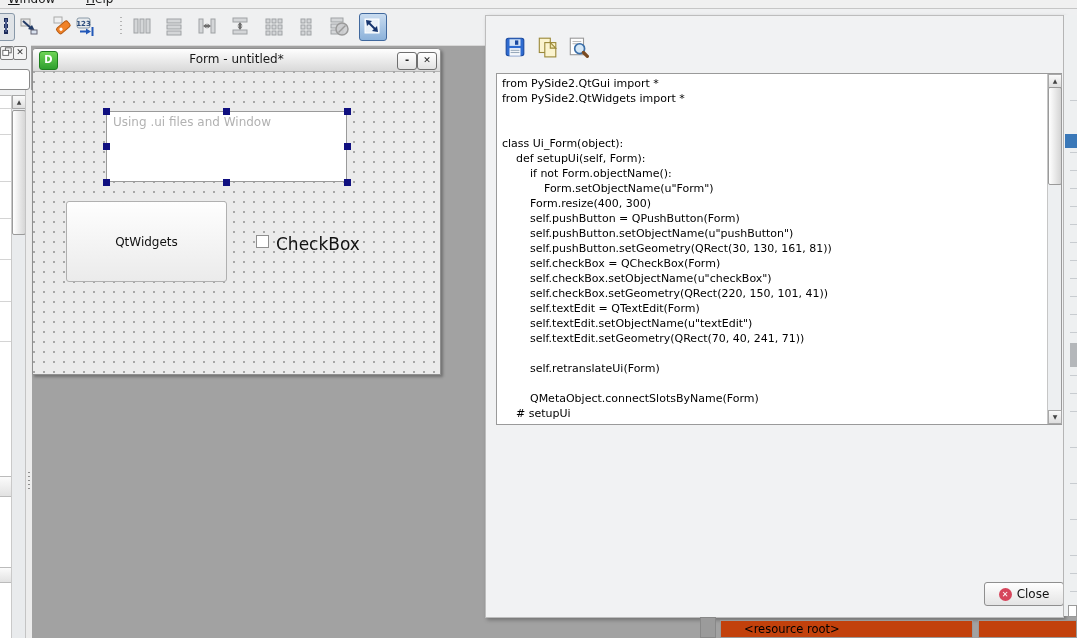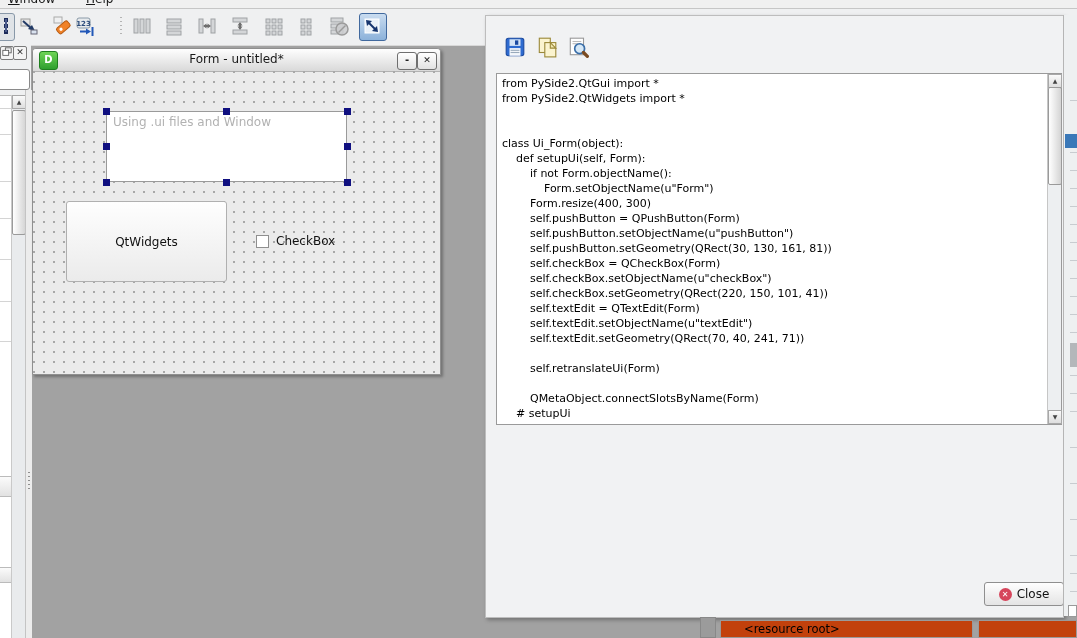--- a/index.html
+++ b/index.html
@@ -50,21 +50,21 @@
   .fw-canvas{position:absolute;left:0;top:22px;right:0;bottom:0;
              background-image:radial-gradient(#a8a8a8 1px,transparent 1.1px);
              background-size:10px 10px;background-position:6px 6px;}
   .te{position:absolute;left:73px;top:40px;width:241px;height:71px;background:#fff;border:1px solid #9a9a9a;
       box-sizing:border-box;padding:3px 6px;font-size:12px;color:#b2b2b2;}
   .handle{position:absolute;width:7px;height:7px;background:#101080;}
   .pb{position:absolute;left:33px;top:130px;width:161px;height:81px;box-sizing:border-box;
       background:linear-gradient(#fefefe,#ebebeb);border:1px solid #b0b0b0;border-radius:3px;
       display:flex;align-items:center;justify-content:center;font-size:12px;color:#111;}
   .cb-box{position:absolute;left:223px;top:164px;width:13px;height:13px;background:#fff;border:1px solid #8f8f8f;box-sizing:border-box;}
-  .cb-label{position:absolute;left:243px;top:163px;font-size:12px;color:#111;}
+  .cb-label{position:absolute;left:243px;top:163px;font-size:17px;color:#111;}
 
   
   .dlg{left:485px;top:15px;width:577px;height:601px;background:#f1f2f3;border:1px solid #bdbdbd;
        box-shadow:2px 2px 4px rgba(0,0,0,.3);}
   .dlg-tbtn{position:absolute;top:20px;width:24px;height:24px;}
   .code-wrap{position:absolute;left:10px;top:57px;width:566px;height:352px;background:#fff;border:1px solid #9a9a9a;box-sizing:border-box;padding-left:25px;}
   .code{position:absolute;left:0;top:0;right:13px;bottom:0;overflow:hidden;padding:2px 0 0 5px;
         font-family:"DejaVu Sans","Liberation Sans",sans-serif;font-size:11px;line-height:15px;white-space:pre;color:#000;}
   .vscroll{position:absolute;right:0;top:0;bottom:0;width:13px;background:#edeff1;border-left:1px solid #c6c6c6;}
   .vs-btn{position:absolute;left:0;width:12px;height:12px;background:linear-gradient(#fafafa,#dedede);border:1px solid #a8a8a8;

